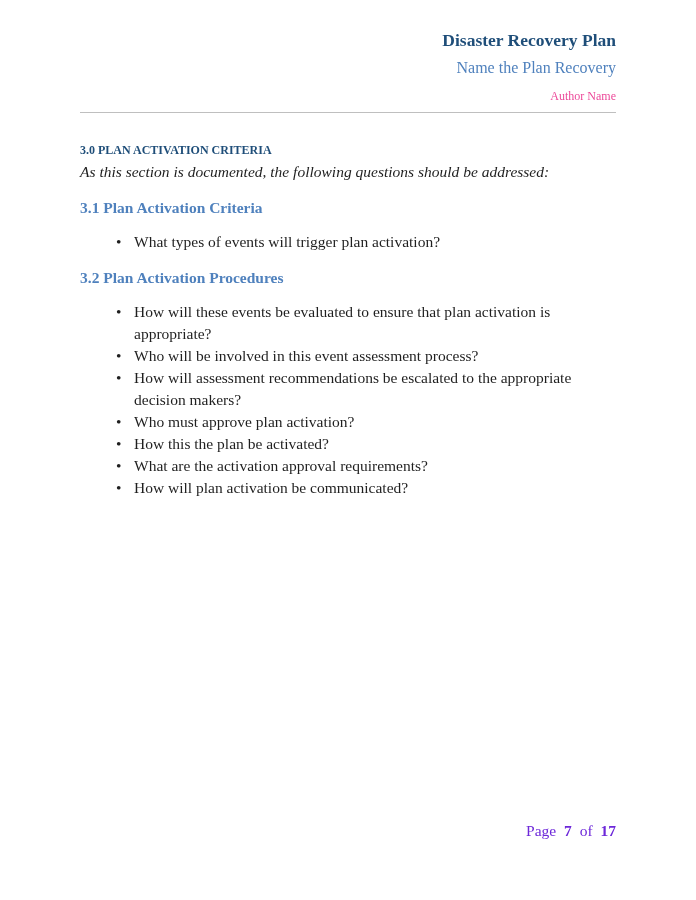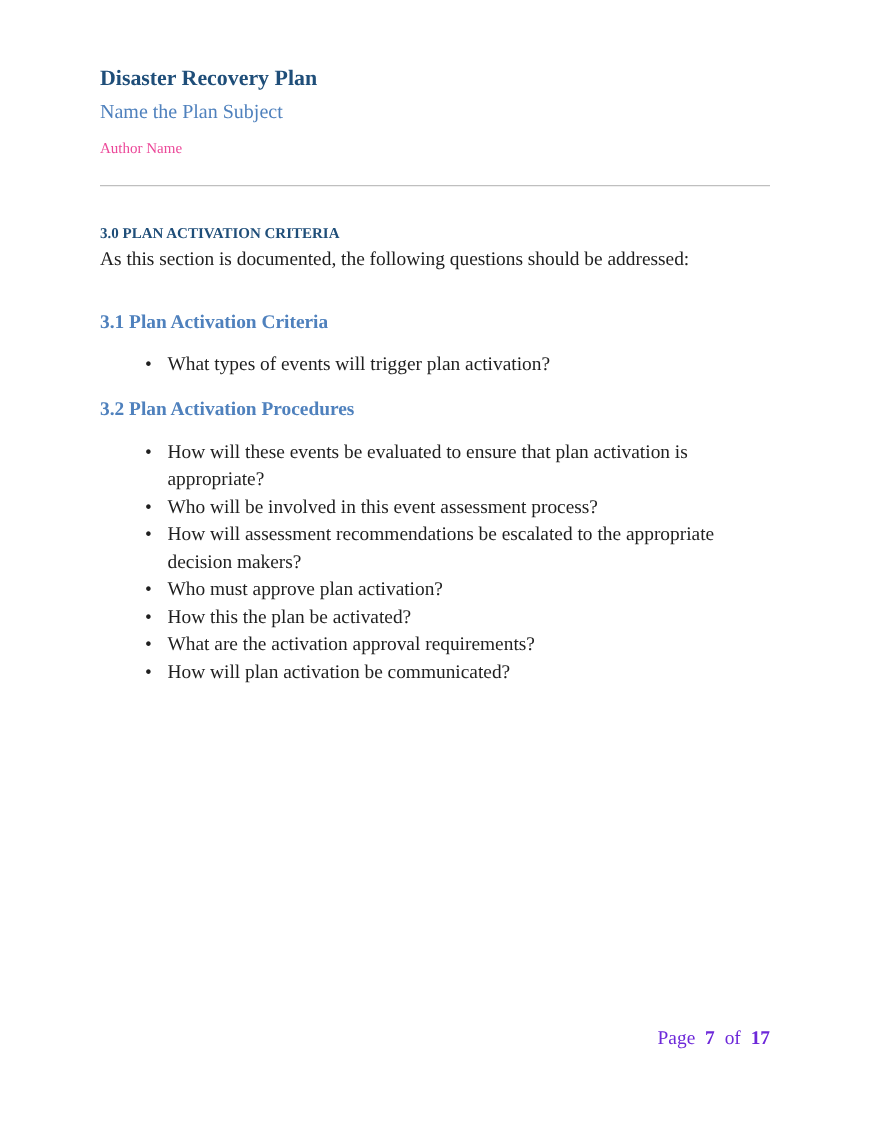--- a/index.html
+++ b/index.html
@@ -10,24 +10,24 @@
   .page {
     position: relative;
     width: 696px;
     height: 900px;
     background: #ffffff;
     font-family: "Liberation Serif", serif;
     overflow: hidden;
   }
   
   .doc-header {
-    margin: 48px 80px 0 80px;
-    text-align: left;
+    margin: 26px 80px 0 80px;
+    text-align: right;
     border-bottom: 1px solid #bfbfbf;
-    padding-bottom: 16px;
+    padding-bottom: 2px;
   }
   .doc-title {
     font-size: 17.5px;
     font-weight: bold;
     color: #1f4e79;
     line-height: 28px;
   }
   .doc-subtitle {
     font-size: 16px;
     color: #4f81bd;
@@ -46,21 +46,22 @@
     line-height: 22px;
   }
   .section-heading {
     font-size: 12px;
     font-weight: bold;
     color: #1f4e79;
     line-height: 22px;
     margin: 0;
   }
   .intro {
-    margin: 0 0 28px 0;
+    margin: 0 0 14px 0;
+    font-style: italic;
   }
   .subsection-heading {
     font-size: 15.5px;
     font-weight: bold;
     color: #4f81bd;
     line-height: 22px;
     margin: 14px 0 0 0;
   }
   ul.bullets {
     list-style: none;
@@ -93,21 +94,21 @@
     margin-left: 4px;
   }
 </style>
 </head>
 <body>
 
 <div class="page">
 
   <div class="doc-header">
     <div class="doc-title">Disaster Recovery Plan</div>
-    <div class="doc-subtitle">Name the Plan Subject</div>
+    <div class="doc-subtitle">Name the Plan Recovery</div>
     <div class="doc-author">Author Name</div>
   </div>
 
   <div class="content">
     <h2 class="section-heading">3.0 PLAN ACTIVATION CRITERIA</h2>
     <p class="intro">As this section is documented, the following questions should be addressed:</p>
 
     <h3 class="subsection-heading">3.1 Plan Activation Criteria</h3>
     <ul class="bullets">
       <li>What types of events will trigger plan activation?</li>

